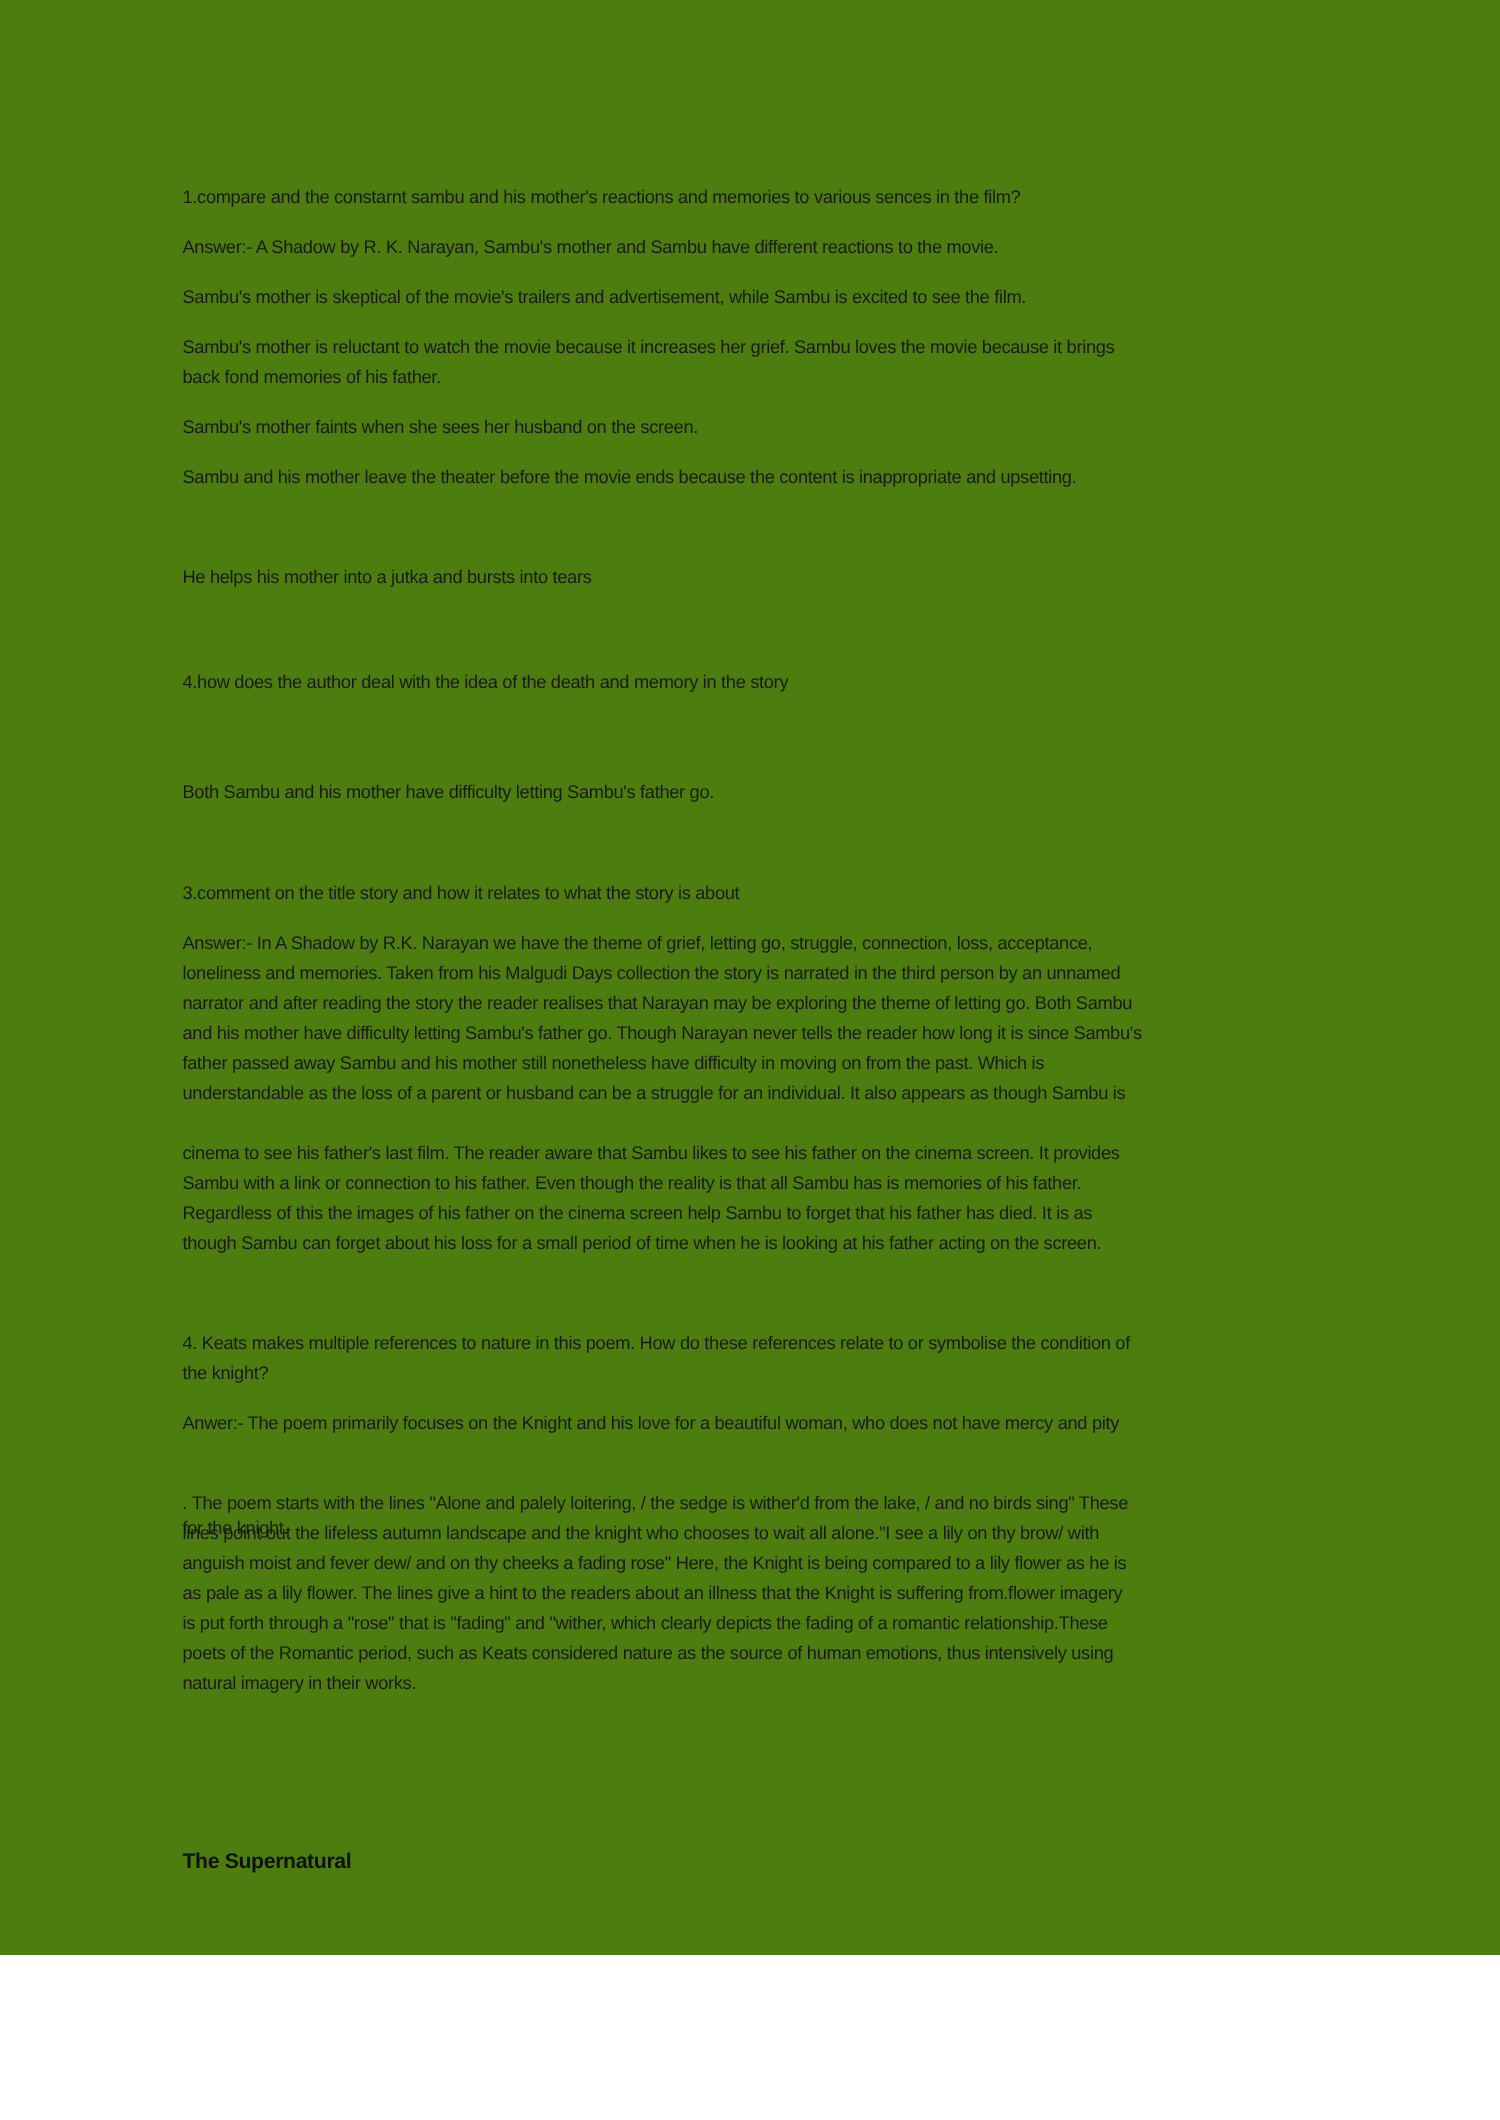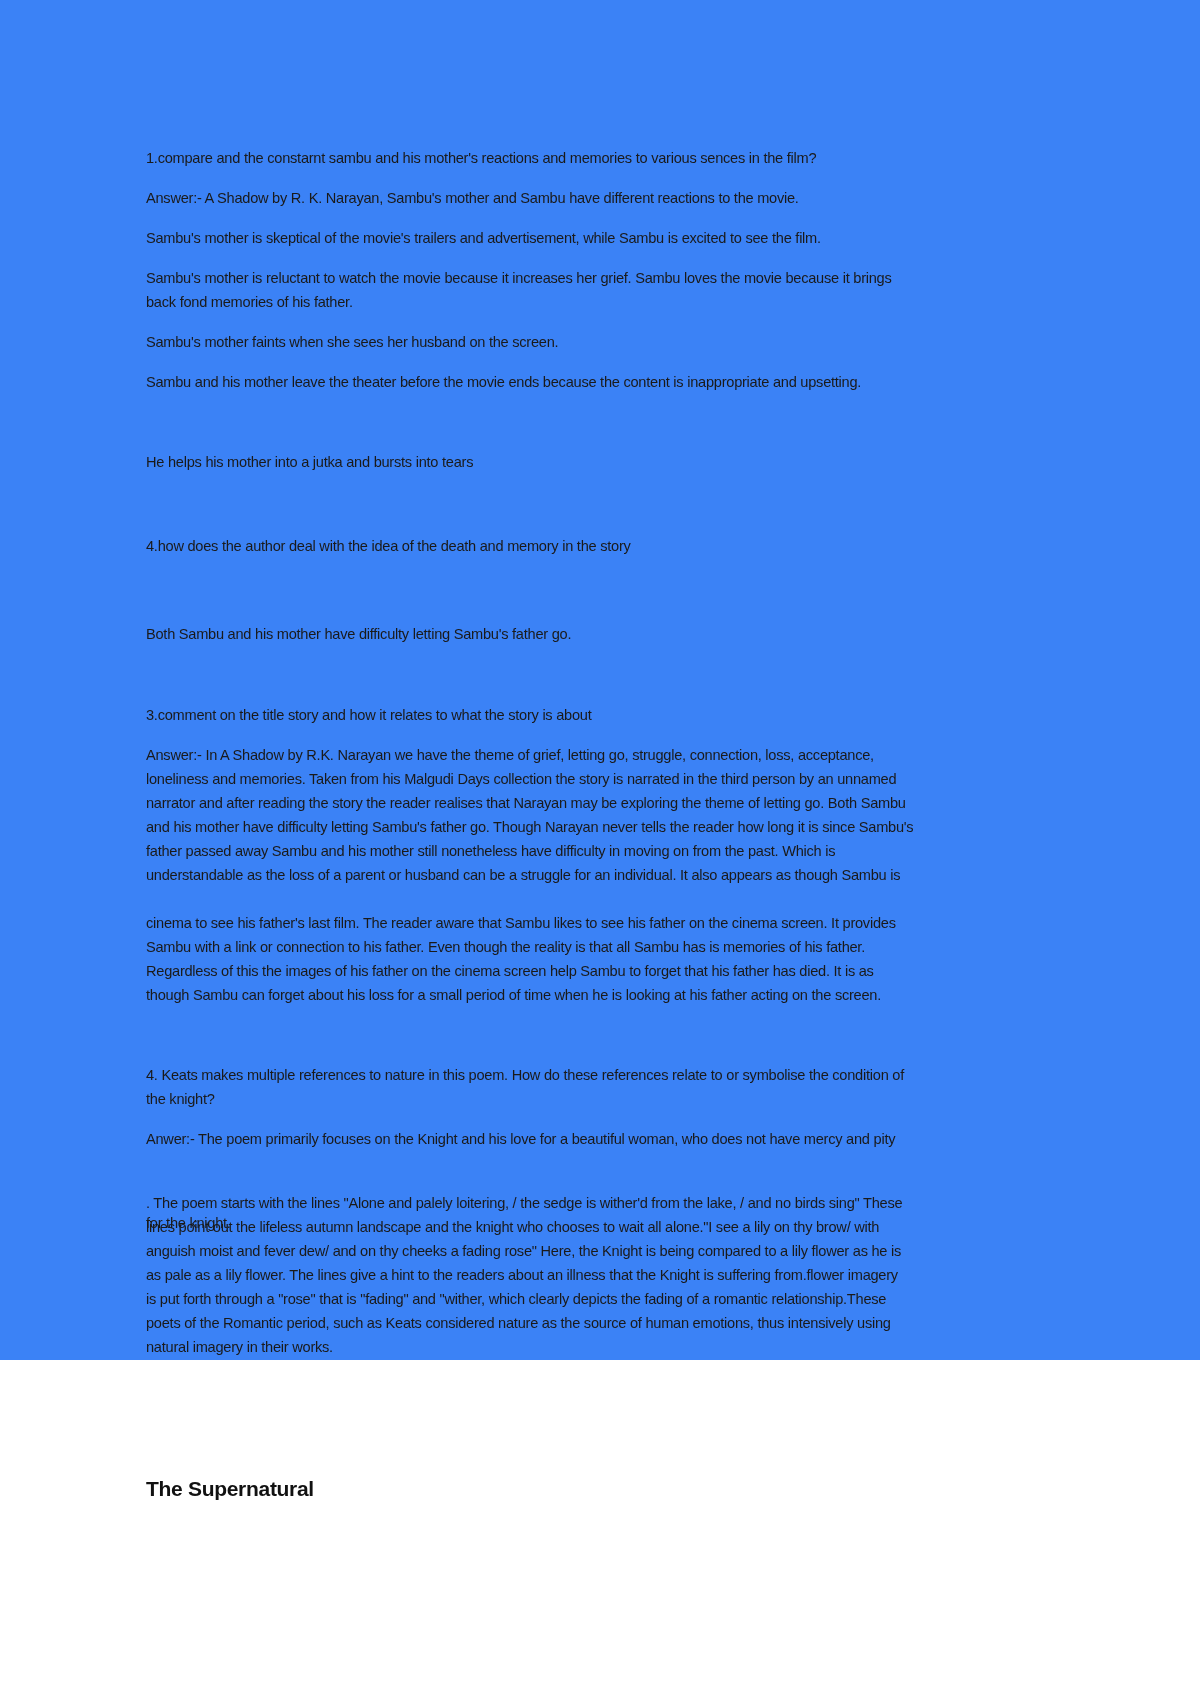--- a/index.html
+++ b/index.html
@@ -13,38 +13,38 @@
     position: relative;
     overflow: hidden;
     font-family: "Liberation Sans", "DejaVu Sans", sans-serif;
     color: #1a1a1a;
   }
   .page {
     position: absolute;
     left: 0;
     top: 0;
     width: 1200px;
-    height: 1360px;
-    background: #3b82f6;
+    height: 1564px;
+    background: #4d7c0f;
   }
   .line {
     position: absolute;
     left: 146px;
     font-size: 14.6px;
     line-height: 24px;
     white-space: nowrap;
     letter-spacing: -0.25px;
     transform-origin: left top;
   }
   .heading {
     position: absolute;
     left: 146px;
     font-family: "Liberation Sans", sans-serif;
     font-weight: bold;
-    font-size: 21px;
+    font-size: 17px;
     line-height: 24px;
     letter-spacing: -0.3px;
     color: #111111;
   }
 </style>
 </head>
 <body>
 
 <div class="page">
 

